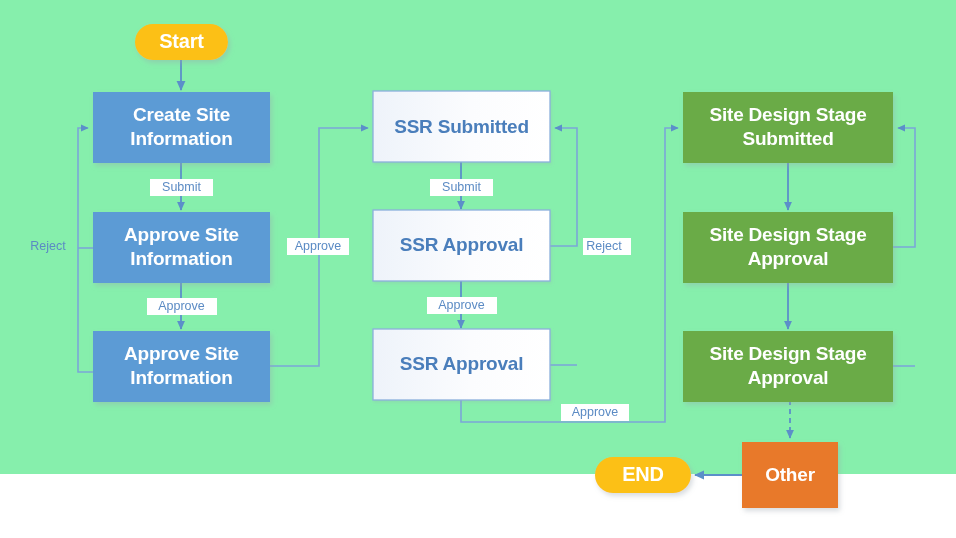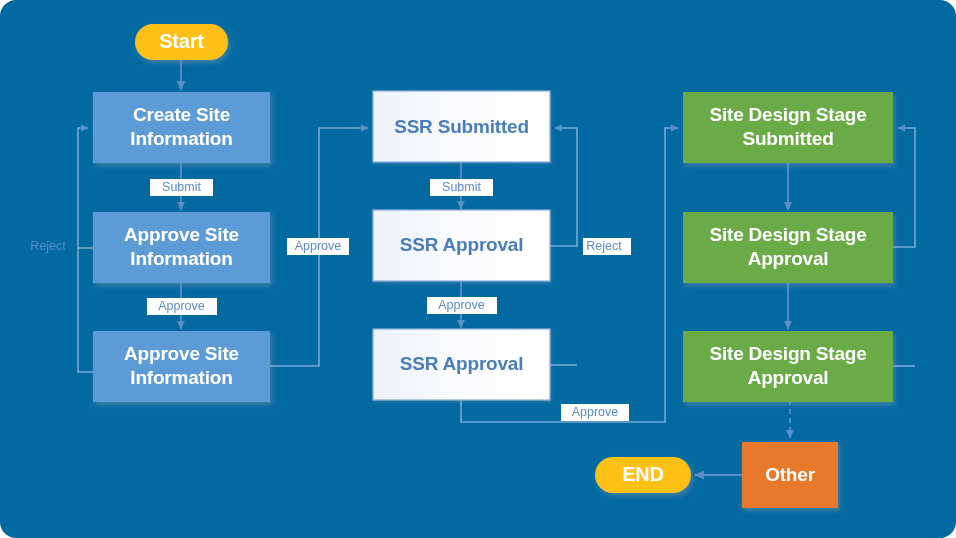--- a/index.html
+++ b/index.html
@@ -9,23 +9,22 @@
   }
   body {
     width: 956px;
     height: 538px;
     font-family: "Liberation Sans", sans-serif;
     overflow: hidden;
   }
   #diagram-root {
     position: relative;
     width: 956px;
-    height: 538px;
-    background: #0369a1;
-    border-radius: 16px;
+    height: 474px;
+    background: #86efac;
   }
   svg#flow-svg {
     position: absolute;
     top: 0;
     left: 0;
     width: 956px;
     height: 538px;
   }
   .node-label {
     font-family: "Liberation Sans", sans-serif;

